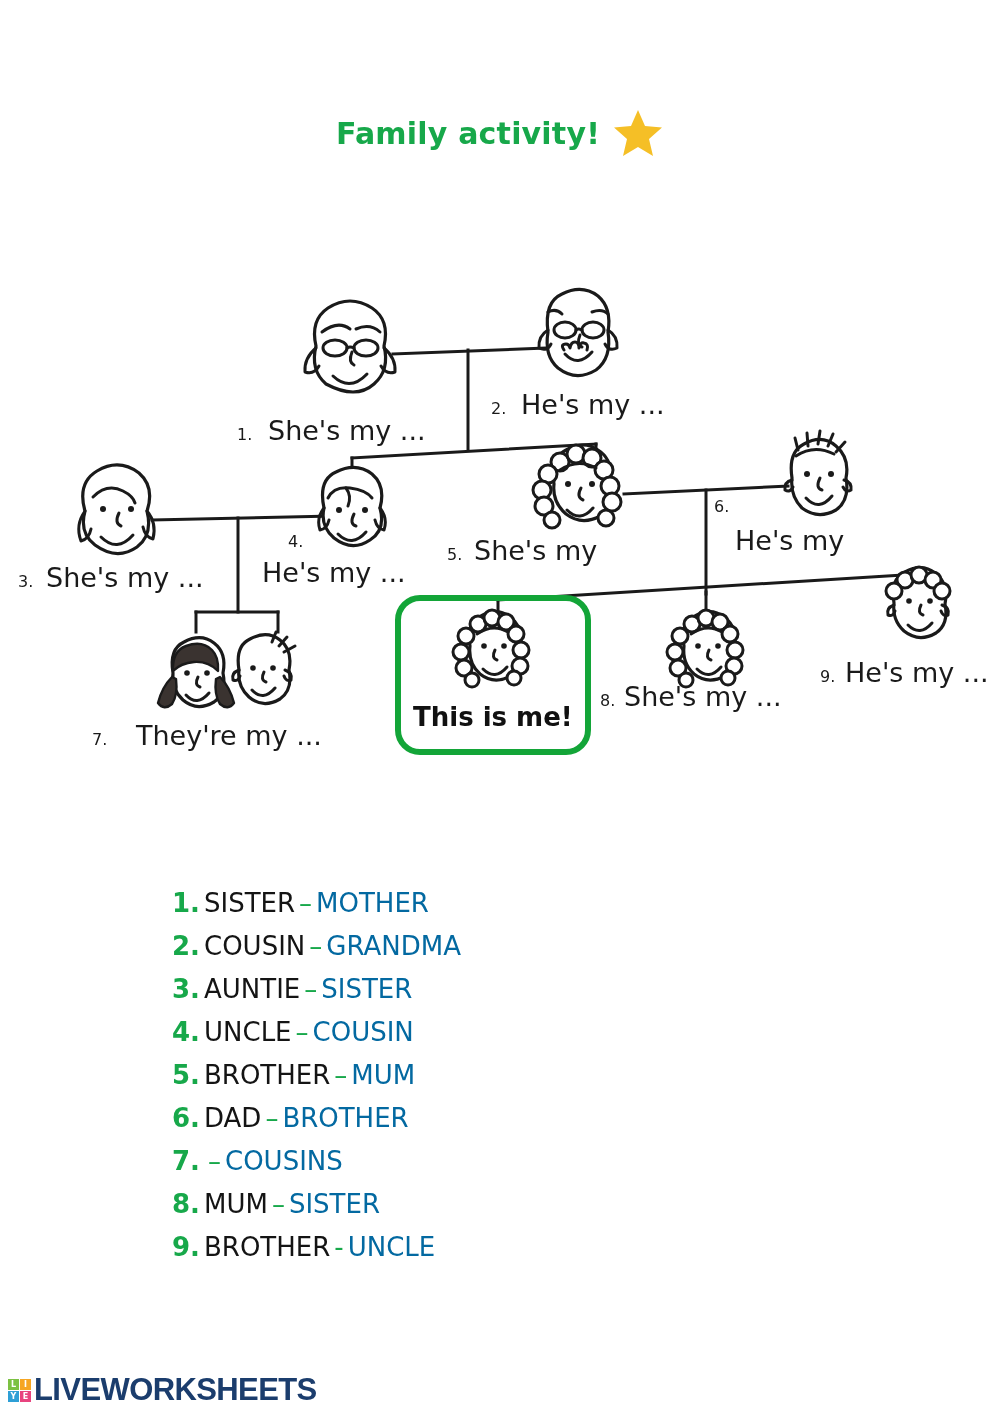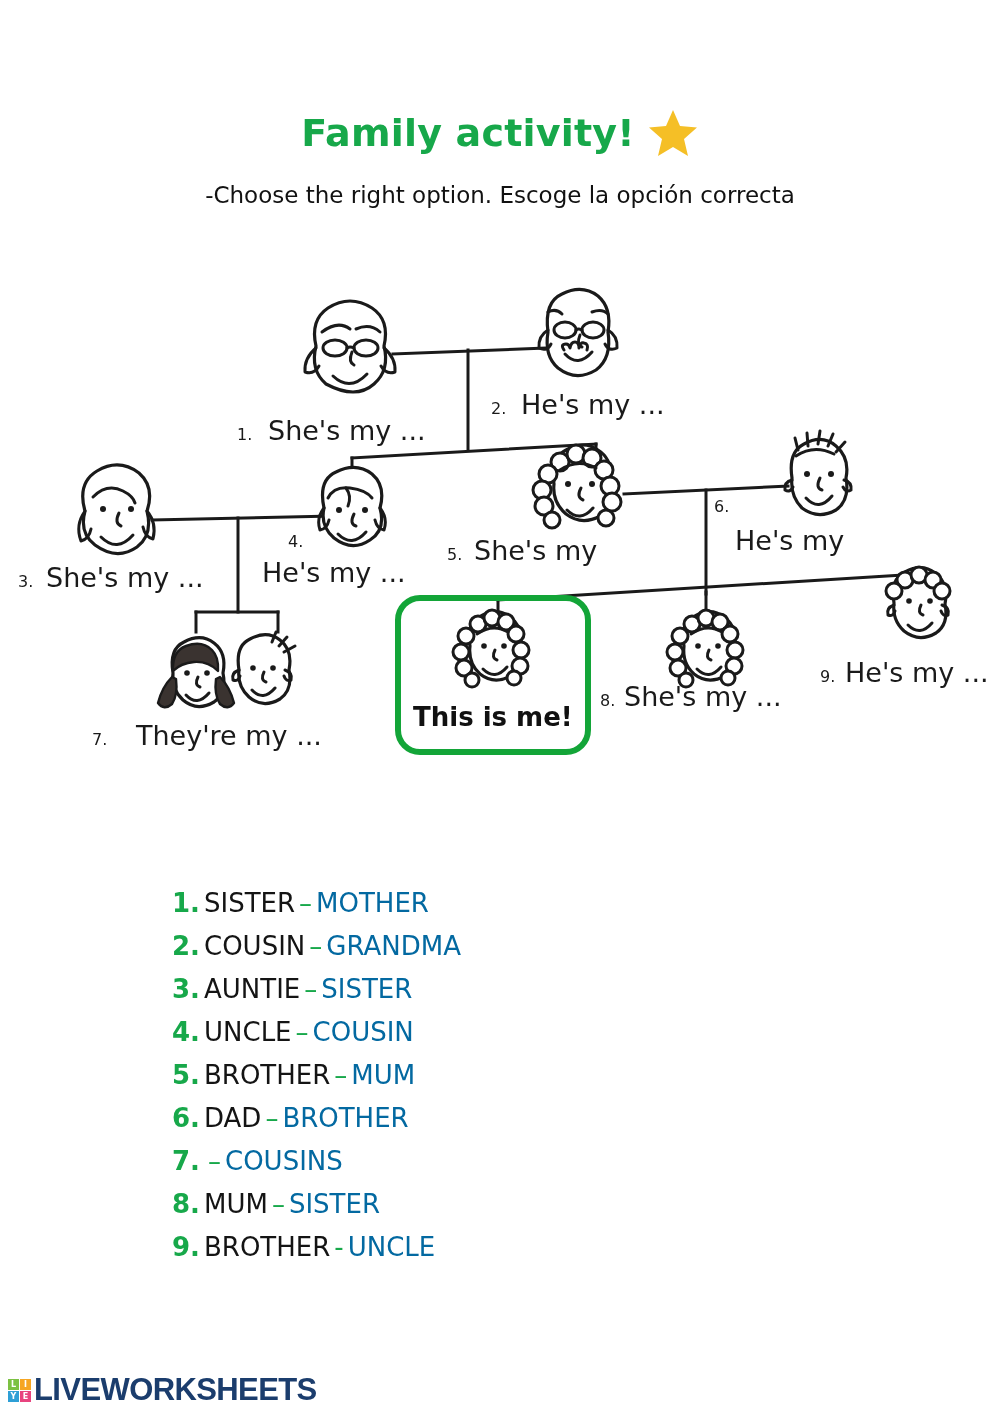--- a/index.html
+++ b/index.html
@@ -25,21 +25,21 @@
     text-align: center;
   }
   .title-row {
     display: flex;
     align-items: center;
     justify-content: center;
     gap: 12px;
   }
   .title {
     color: #17a84a;
-    font-size: 38px;
+    font-size: 30px;
     font-weight: bold;
     letter-spacing: 0.2px;
     white-space: nowrap;
   }
   .star-icon {
     display: inline-block;
     width: 52px;
     height: 50px;
     line-height: 0;
   }
@@ -184,21 +184,20 @@
 
 <div class="header">
   <div class="title-row">
     <div class="title">Family activity!</div>
     <span class="star-icon">
       <svg viewBox="0 0 52 50" width="52" height="50" aria-hidden="true">
         <polygon points="26,2 33,18 50,19.5 37,31 41,48 26,39 11,48 15,31 2,19.5 19,18" fill="#f5bf26"></polygon>
       </svg>
     </span>
   </div>
-  <div class="instructions">-Choose the right option.  Escoge la opción correcta</div>
 </div>
 
 <div class="tree-wrap">
   <svg class="tree-svg" viewBox="0 0 1000 510">
 
     <g>
 
       <path class="link-line" d="M 393 72 L 545 66"></path>
 
       <path class="link-line" d="M 468 68 L 468 168"></path>

